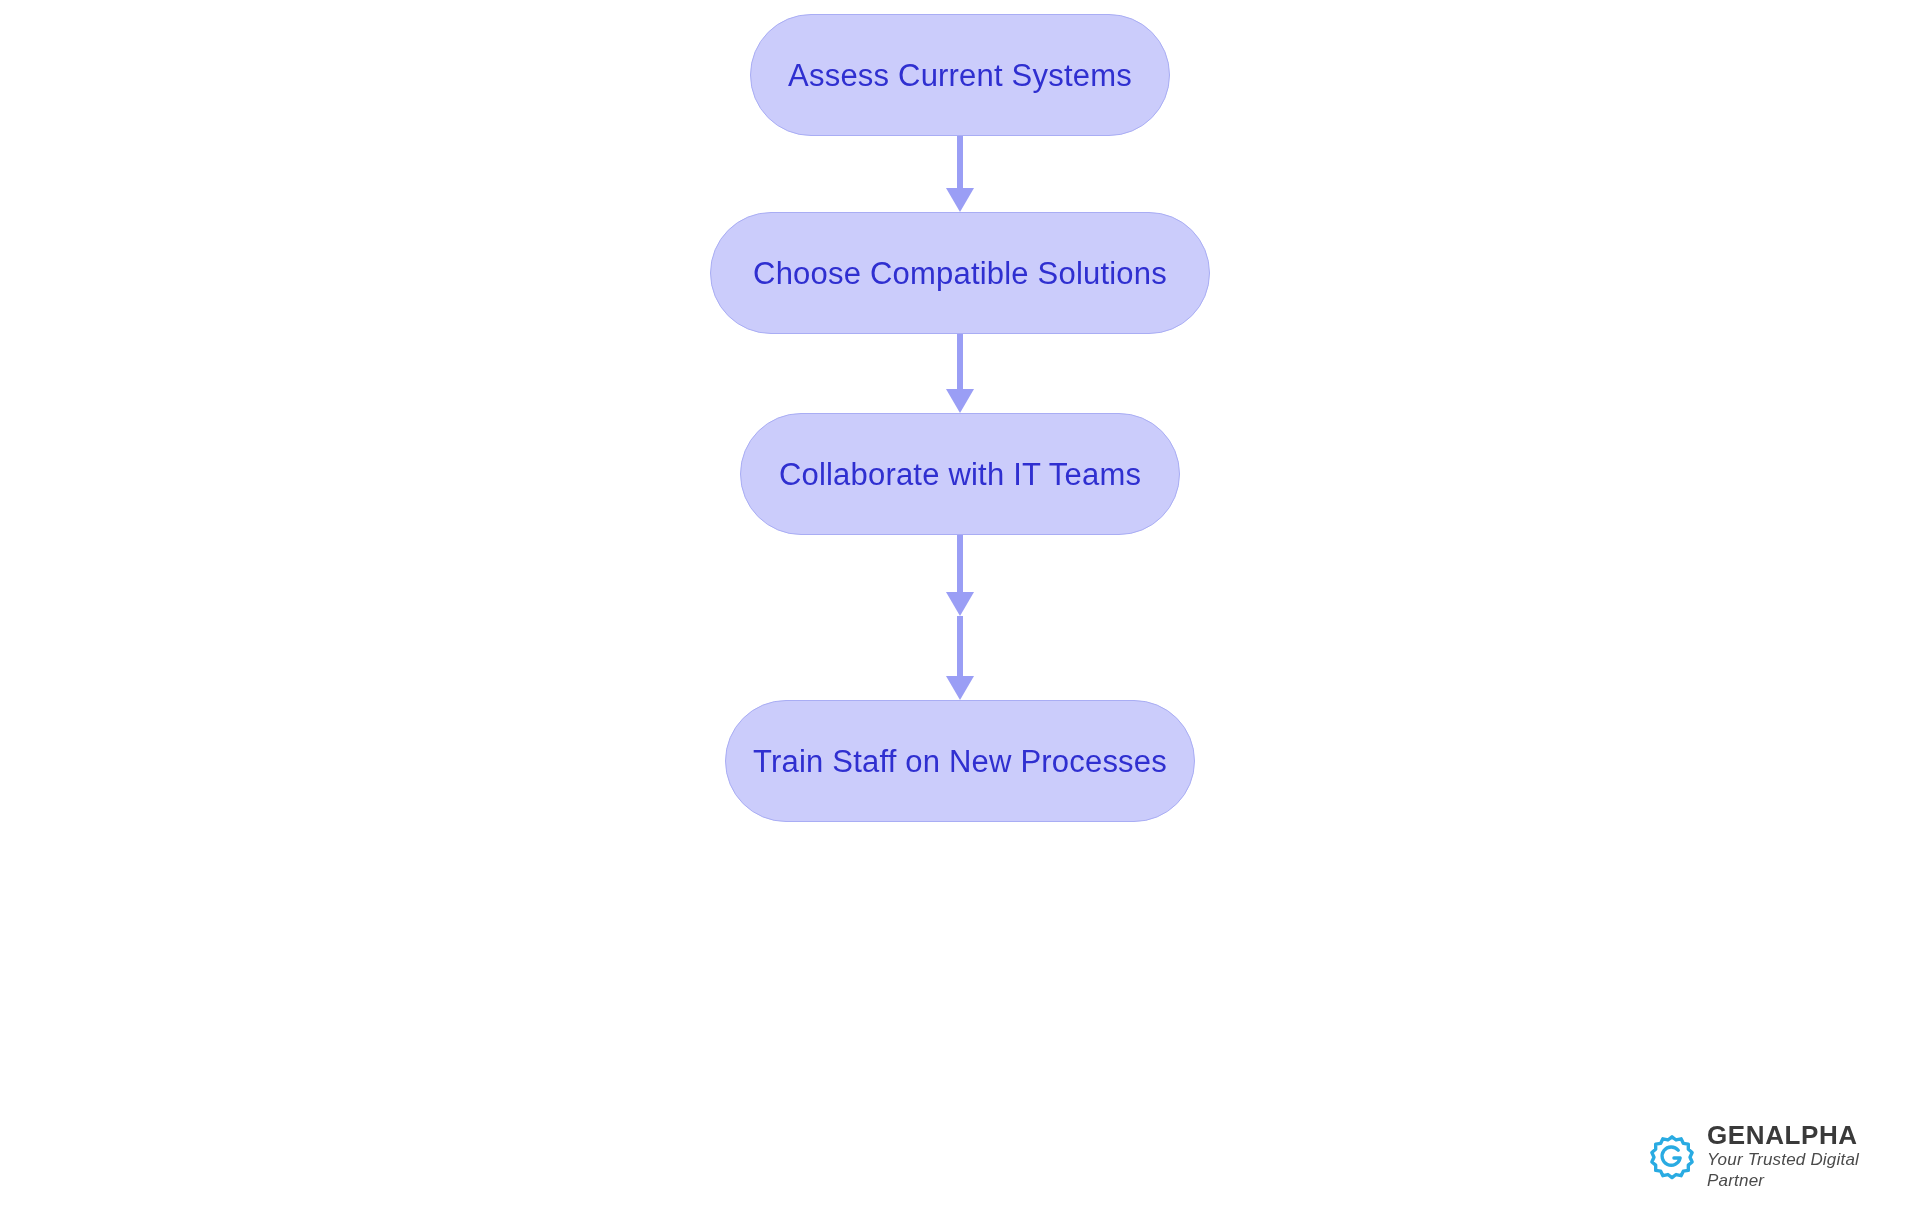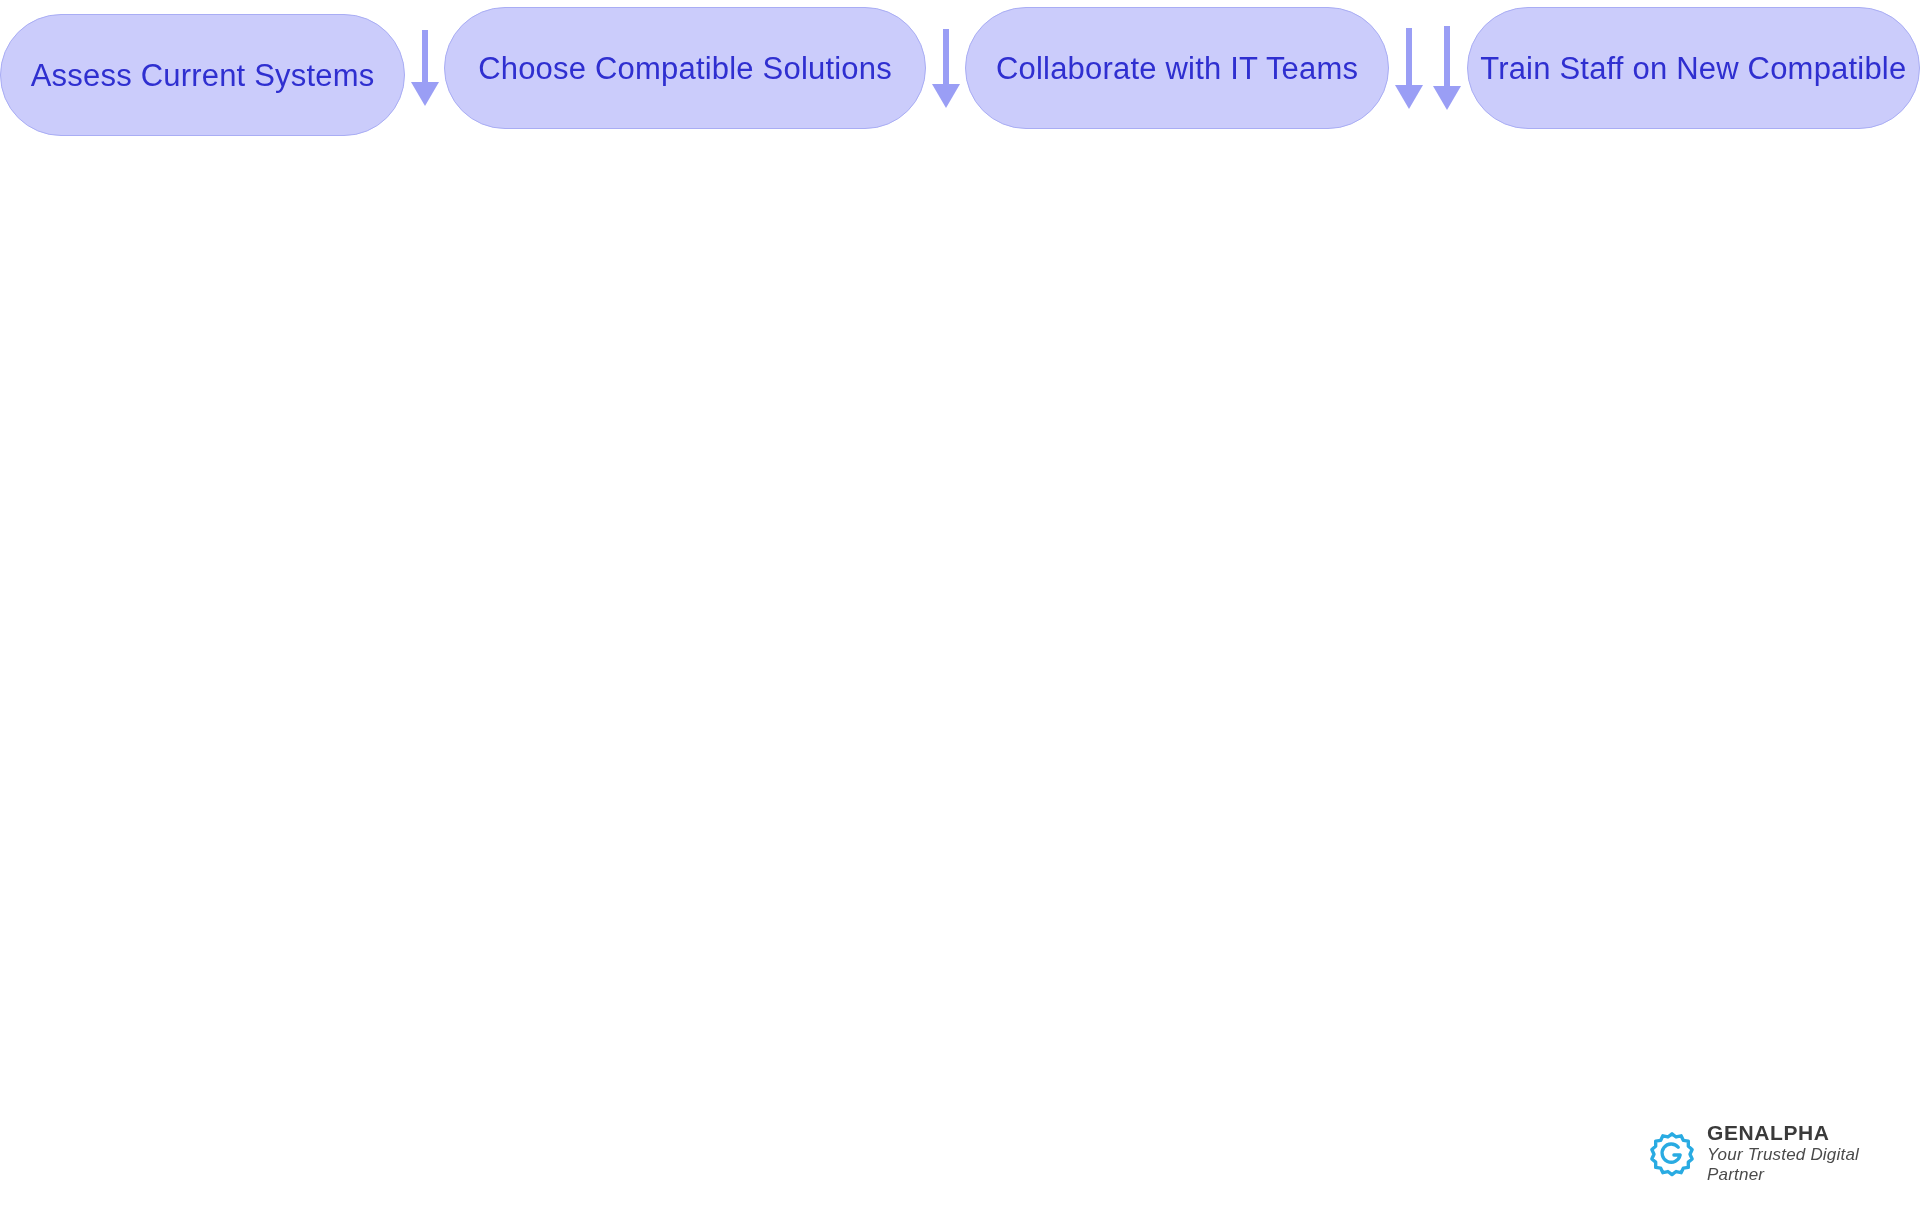--- a/index.html
+++ b/index.html
@@ -22,21 +22,21 @@
     width: 1920px;
     height: 1215px;
   }
 
   .flow-column {
     position: absolute;
     left: 0;
     top: 0;
     width: 1920px;
     display: flex;
-    flex-direction: row;
+    flex-direction: column;
     align-items: center;
   }
 
   .node {
     box-sizing: border-box;
     background: #cbccfb;
     border: 1.5px solid #a9adf4;
     border-radius: 999px;
     display: flex;
     align-items: center;
@@ -96,21 +96,21 @@
     height: 48px;
     flex: none;
     display: block;
   }
   .logo-text {
     display: flex;
     flex-direction: column;
     justify-content: center;
   }
   .logo-name {
-    font-size: 21px;
+    font-size: 26px;
     font-weight: bold;
     color: #3a3a3a;
     letter-spacing: 0.6px;
     line-height: 1.05;
   }
   .logo-tagline {
     font-size: 17px;
     font-style: italic;
     color: #4a4a4a;
     letter-spacing: 0.2px;
@@ -152,21 +152,21 @@
       <div class="connector-head"></div>
     </div>
 
 
     <div class="connector connector-4">
       <div class="connector-line"></div>
       <div class="connector-head"></div>
     </div>
 
     <div class="node node-5">
-      <span class="node-label">Train Staff on New Compatible</span>
+      <span class="node-label">Train Staff on New Processes</span>
     </div>
 
   </div>
 </div>
 
 <div id="brand-logo">
   <svg class="logo-mark" viewBox="0 0 100 100">
     <g fill="none" stroke="#29abe2" stroke-width="7" stroke-linejoin="round" stroke-linecap="round">
       <path d="M50 8
                L58.5 14.5 L69 12 L73.5 21.5 L84 23 L84 34 L92 40.5

